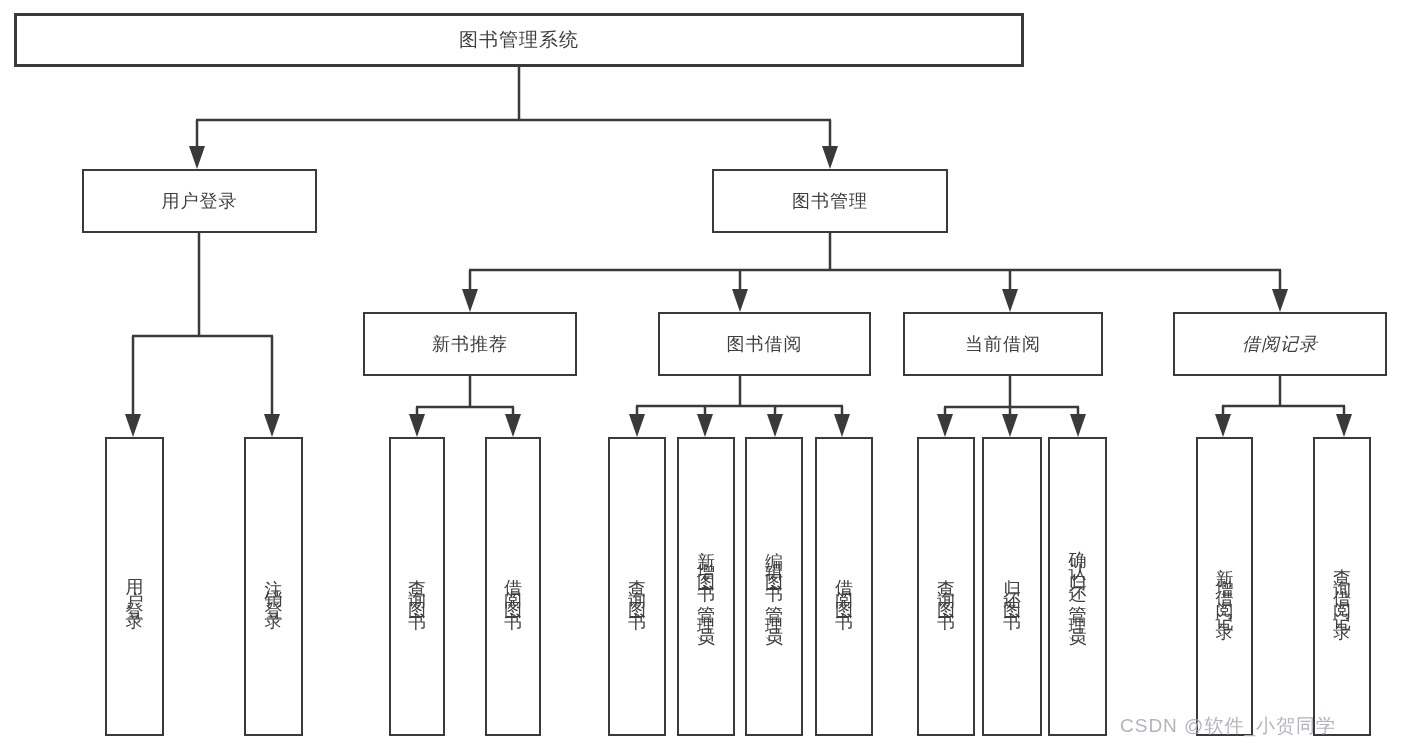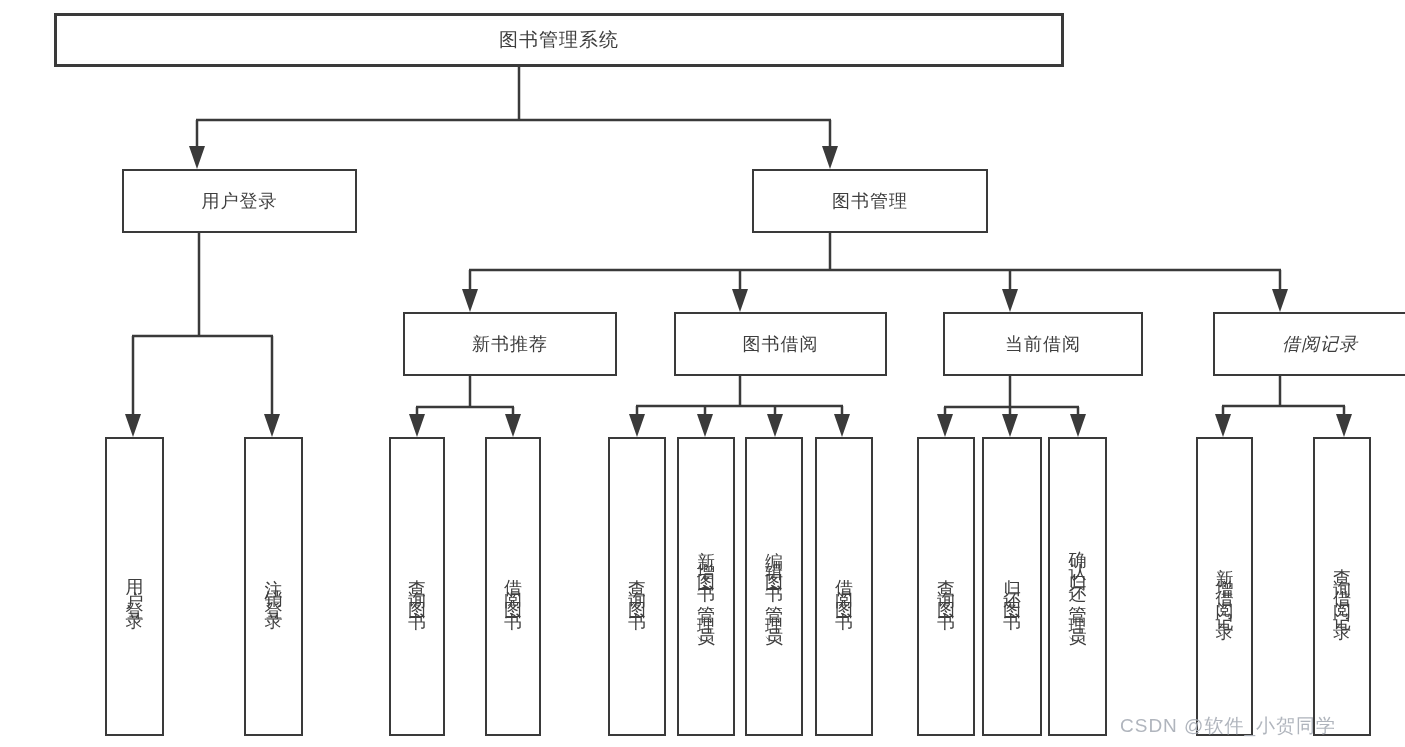--- a/index.html
+++ b/index.html
@@ -14,21 +14,20 @@
   .hbox{
     position:absolute;
     box-sizing:border-box;
     border:2.5px solid #3a3a3a;
     background:#ffffff;
     display:flex;align-items:center;justify-content:center;
     color:#3e3e3e;
     font-size:18px;
     letter-spacing:1px;
     z-index:2;
-    margin-left:40px;
   }
   .hbox.root{border-width:3px;font-size:19px;}
   .vbox{
     position:absolute;
     box-sizing:border-box;
     border:2.5px solid #3a3a3a;
     background:#ffffff;
     display:flex;align-items:center;justify-content:center;
     z-index:2;
   }
@@ -129,21 +128,21 @@
   <div class="hbox" style="left:82px;top:169px;width:235px;height:64px;">
     <span>用户登录</span>
   </div>
   <div class="hbox" style="left:712px;top:169px;width:236px;height:64px;">
     <span>图书管理</span>
   </div>
 
   <div class="hbox" style="left:363px;top:312px;width:214px;height:64px;">
     <span>新书推荐</span>
   </div>
-  <div class="hbox" style="left:634px;top:312px;width:213px;height:64px;">
+  <div class="hbox" style="left:658px;top:312px;width:213px;height:64px;">
     <span>图书借阅</span>
   </div>
   <div class="hbox" style="left:903px;top:312px;width:200px;height:64px;">
     <span>当前借阅</span>
   </div>
   <div class="hbox" style="left:1173px;top:312px;width:214px;height:64px;font-style:italic;">
     <span>借阅记录</span>
   </div>
 
   <div class="vbox" style="left:105px;top:437px;width:59px;height:299px;">

